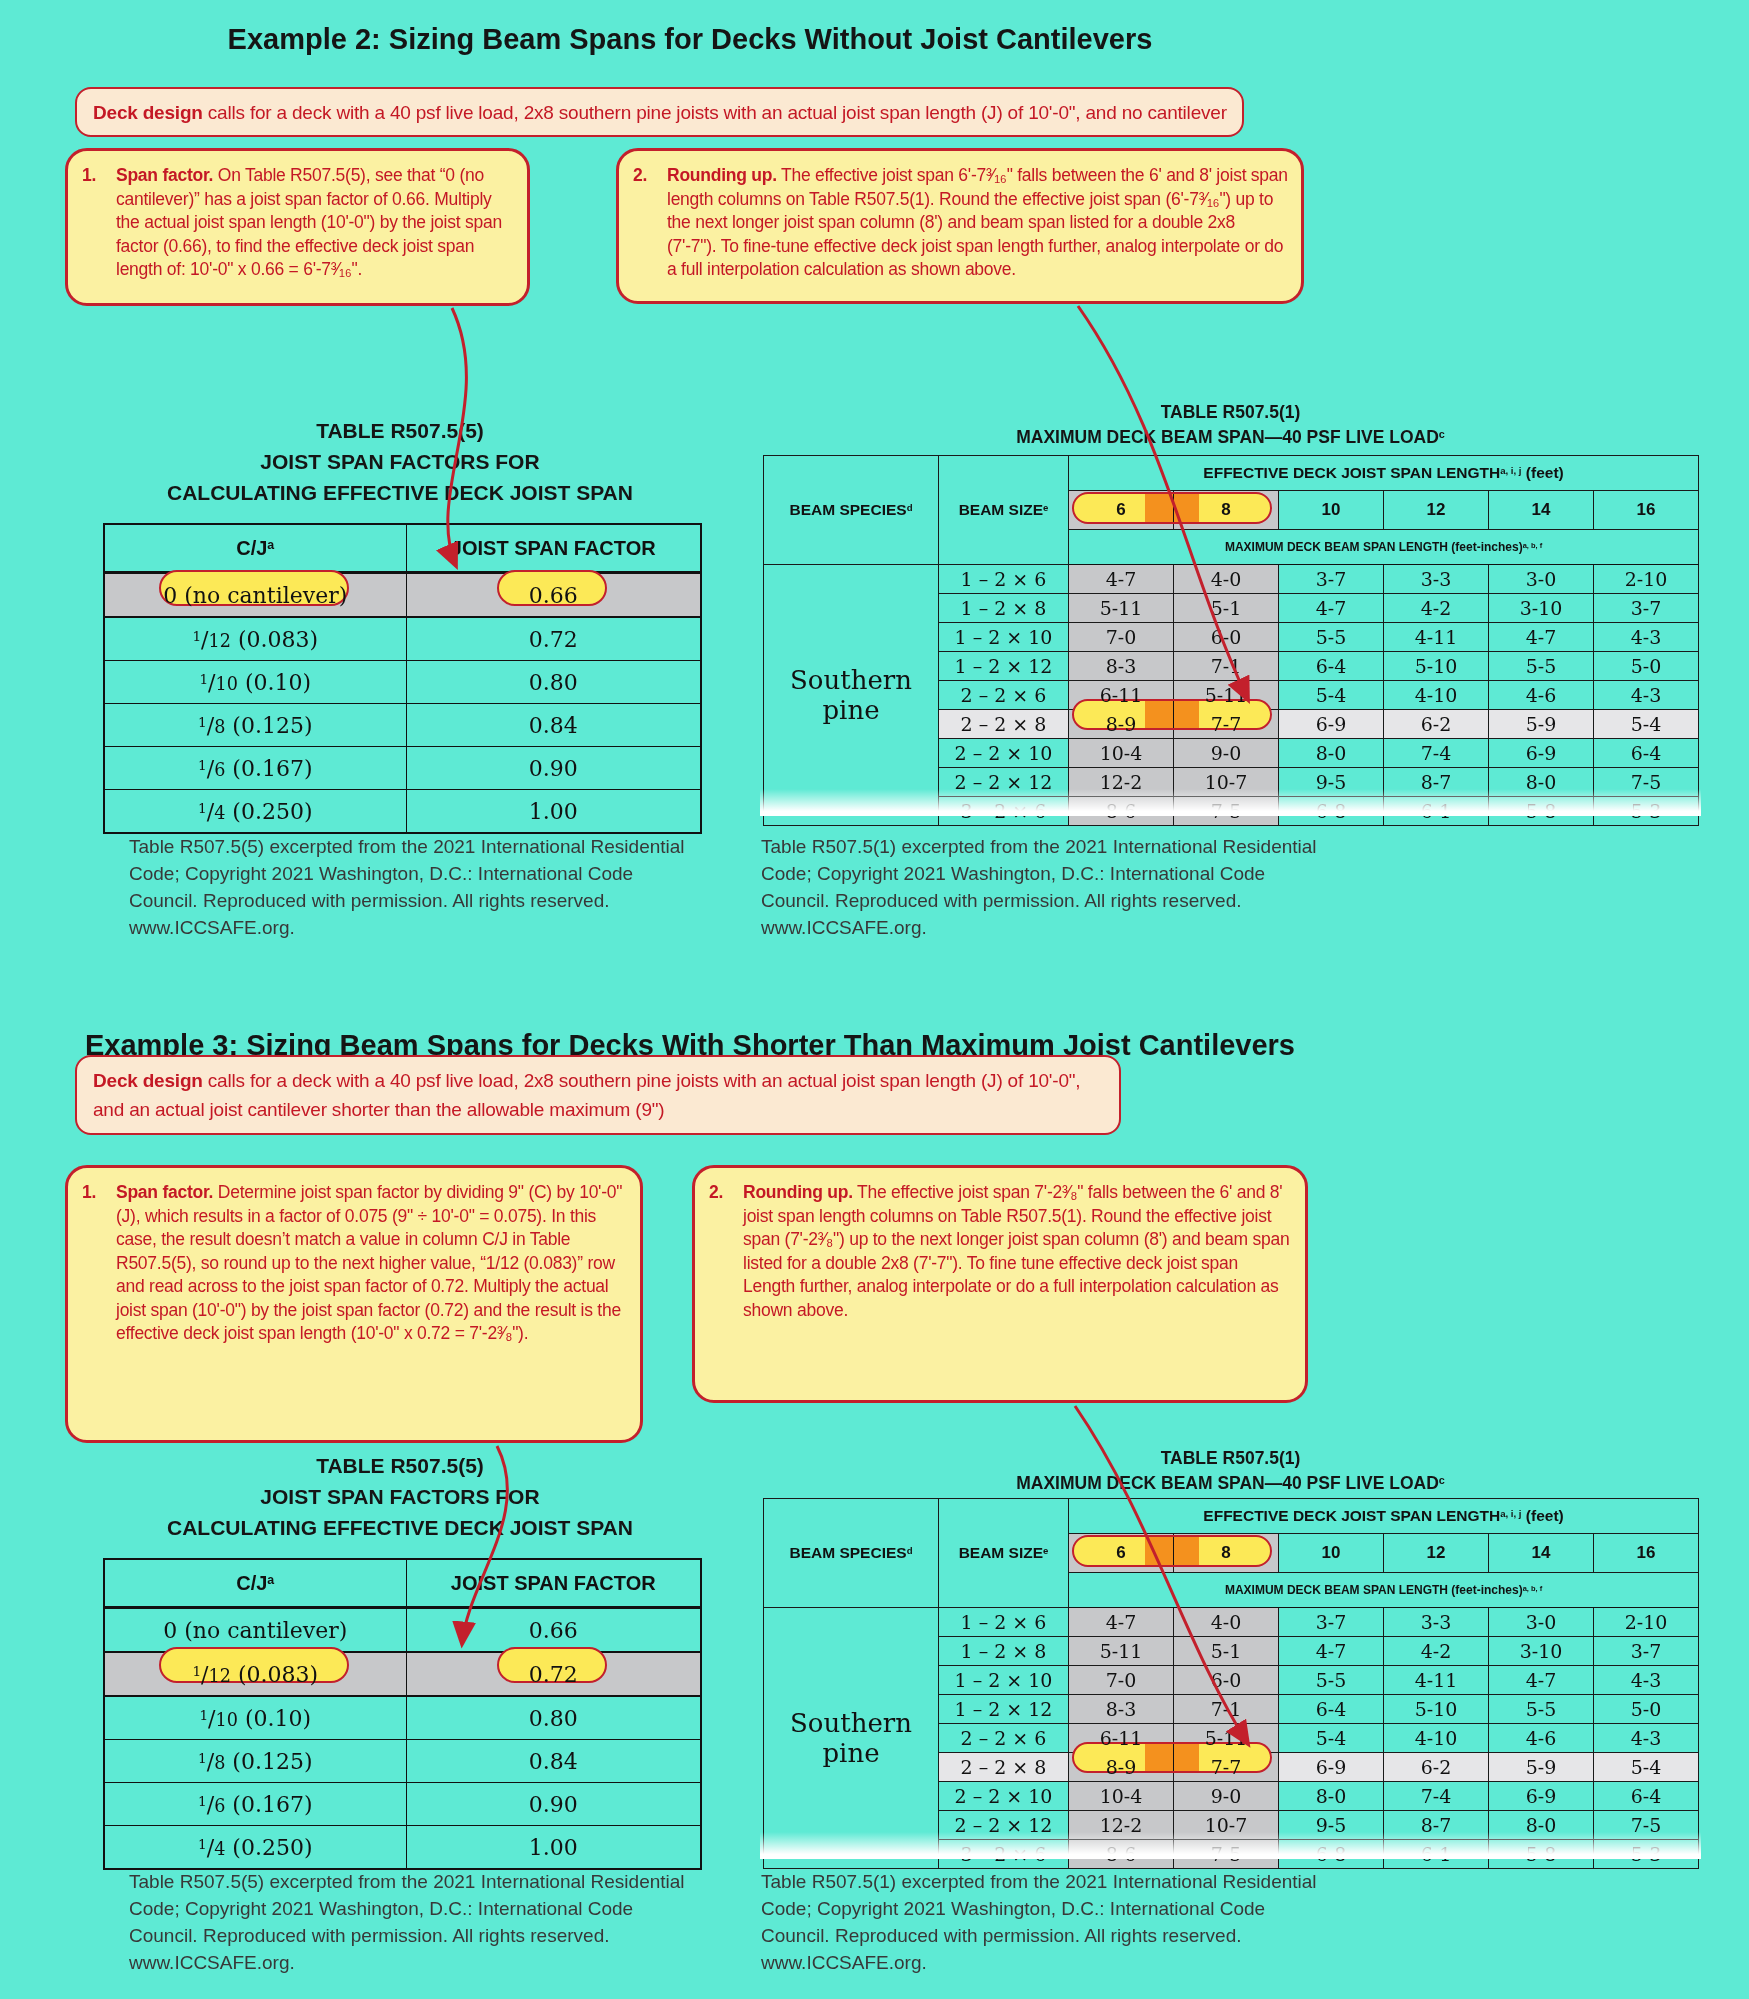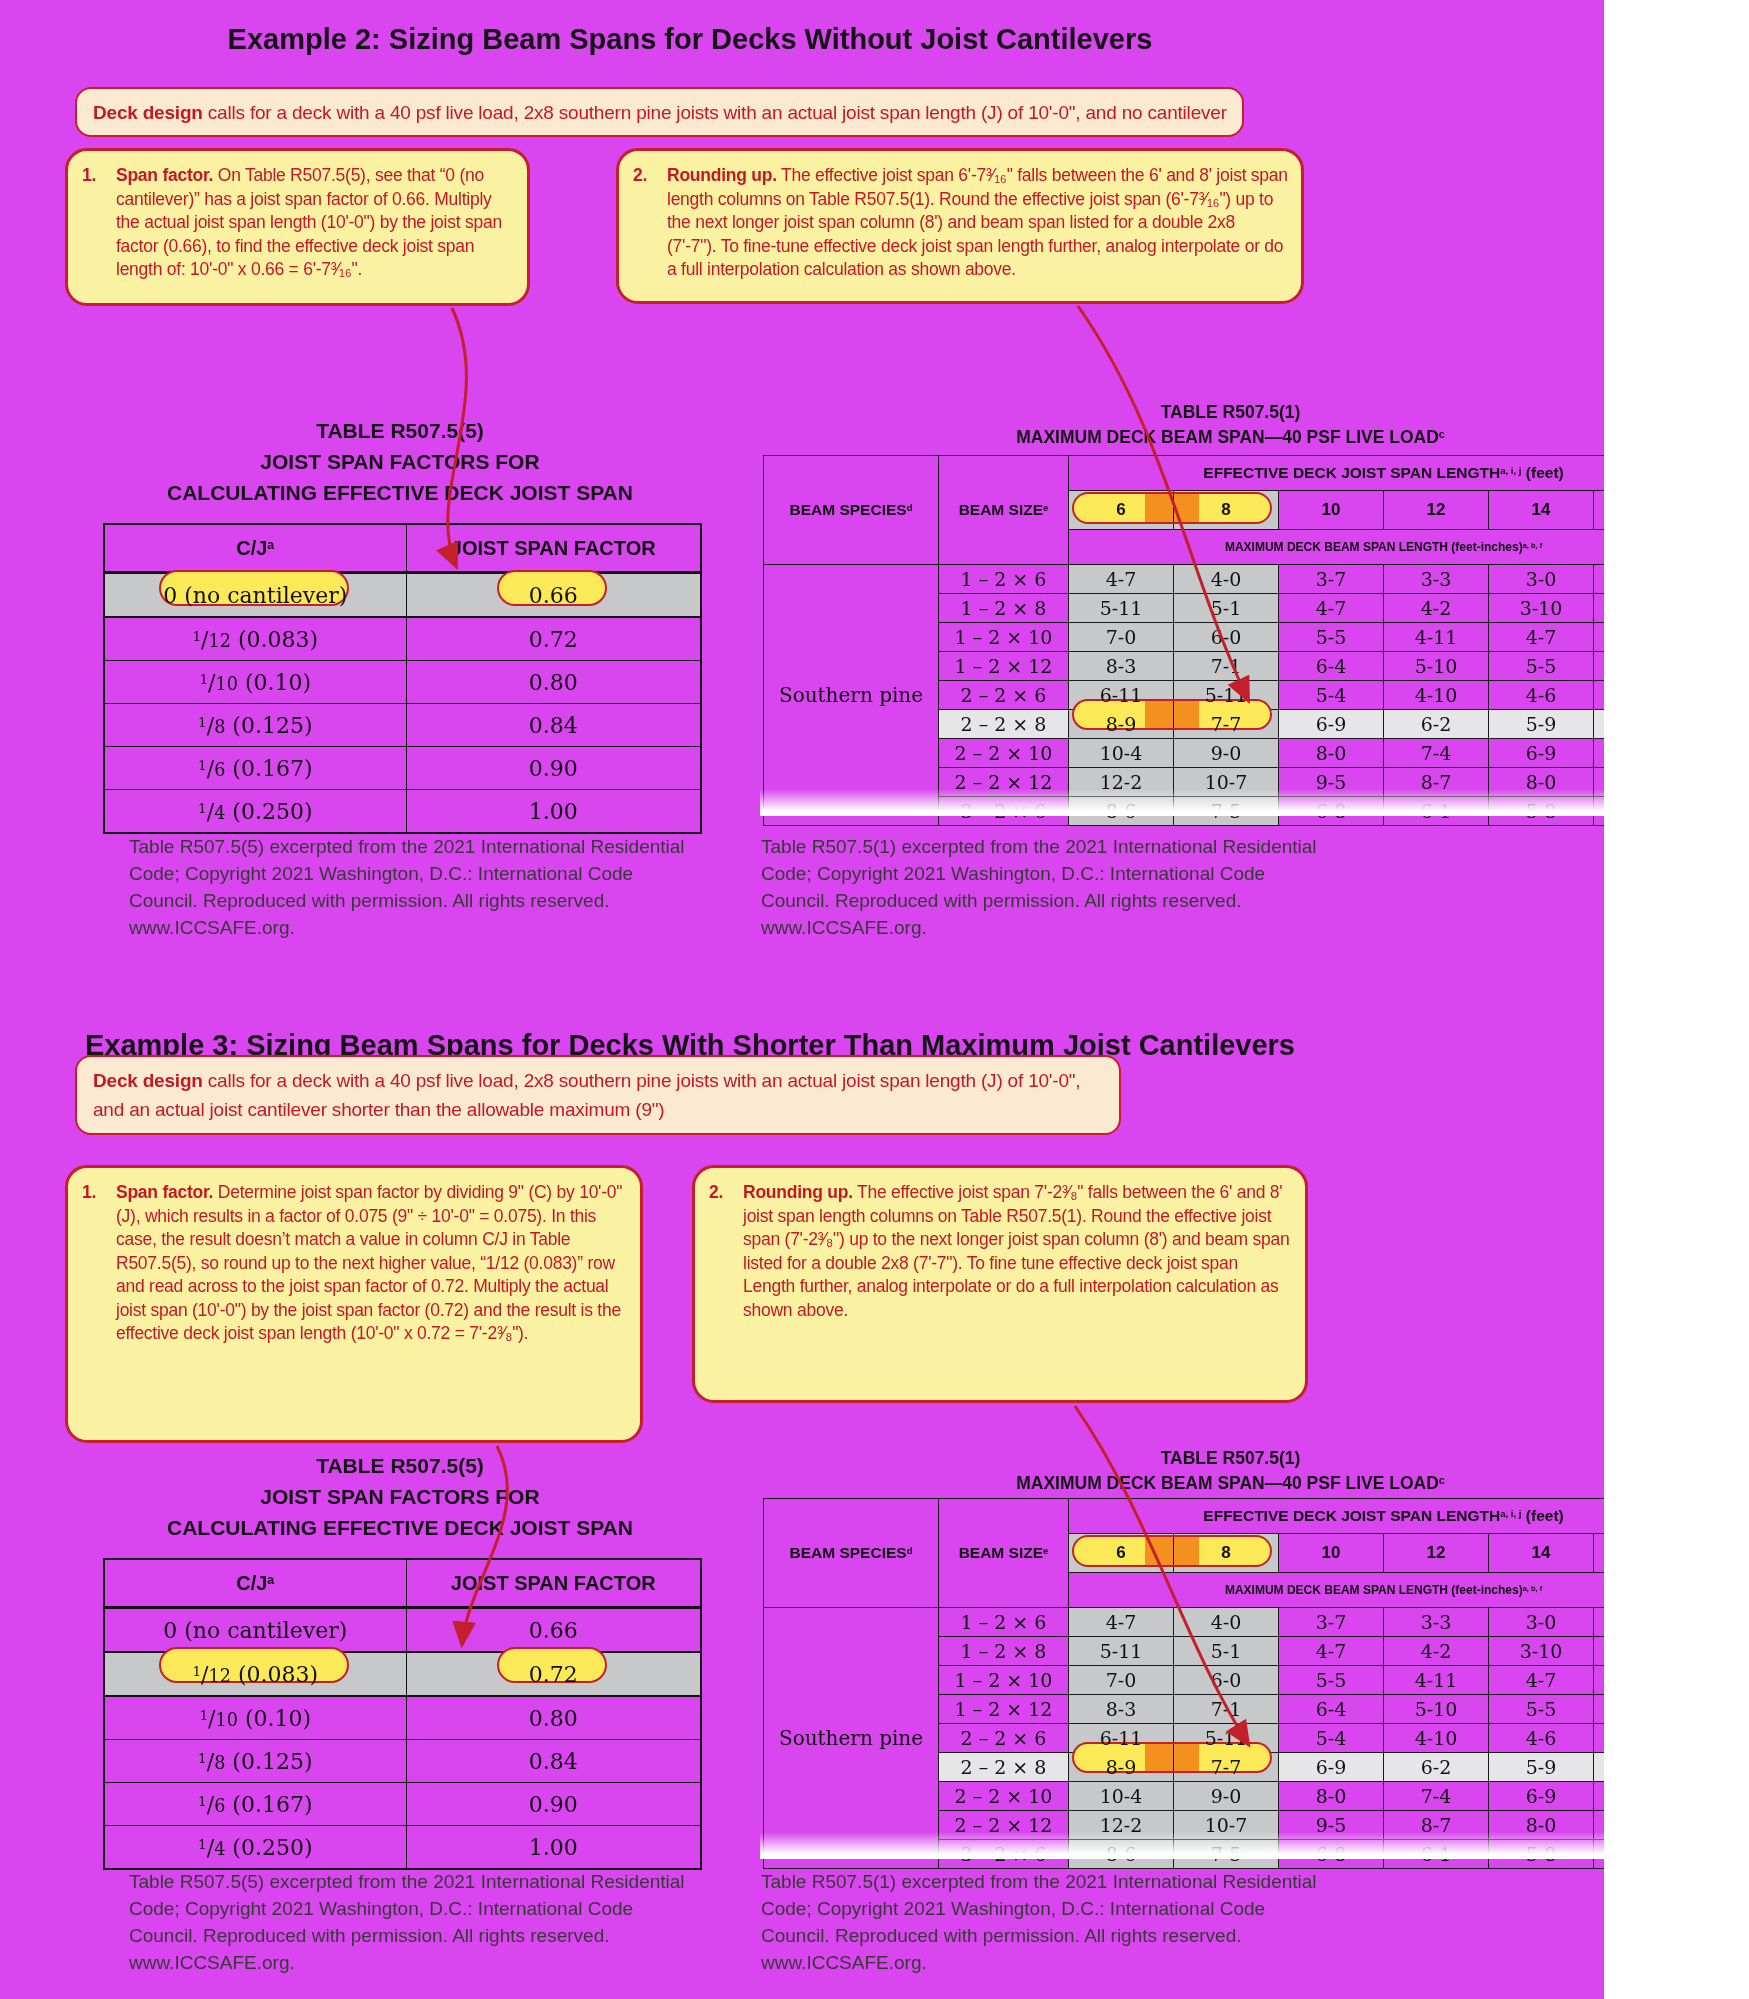--- a/index.html
+++ b/index.html
@@ -1,16 +1,16 @@
 <!DOCTYPE html>
 <html><head>
 <meta charset="utf-8">
 <style>
   html,body{margin:0;padding:0;background:#fff;}
-  #page{position:relative;width:1604px;height:1999px;background:#d946ef;overflow:hidden;
+  #page{position:relative;width:1749px;height:1999px;background:#5eead4;overflow:hidden;
         font-family:"Liberation Sans",sans-serif;color:#111;}
 
   .ex-title{position:absolute;left:0;width:1380px;text-align:center;
             font:700 29px/34px "Liberation Sans",sans-serif;color:#151515;}
 
   .deck{position:absolute;background:#fbe9d2;border:2.5px solid #c3202c;border-radius:16px;
         color:#c41825;font:19px/29px "Liberation Sans","DejaVu Sans",sans-serif;
         padding:8px 16px;display:flex;align-items:center;letter-spacing:-0.2px;margin-left:12px;}
   .deck .lead{font-weight:700;white-space:pre;}
   .deck.oneline{white-space:nowrap;overflow:hidden;}
@@ -37,21 +37,21 @@
 
   
   .btab{border-collapse:collapse;table-layout:fixed;width:935px;
         font-family:"DejaVu Serif","Liberation Serif",serif;}
   .btab th,.btab td{border:1.2px solid #1a1a1a;text-align:center;padding:0;}
   .btab th{font-family:"Liberation Sans",sans-serif;font-weight:700;}
   .btab .spanhdr{height:34px;font-size:15.5px;}
   .btab .numrow th{height:38px;font-size:17px;}
   .btab .maxhdr{height:34px;font-size:12px;border-bottom:1.8px solid #111;}
   .btab td{height:28px;font-size:19px;}
-  .btab td.sp{font-size:20px;}
+  .btab td.sp{font-size:26px;}
   .btab .g{background:#c7c8ca;}
   .btab .lg{background:#e6e6e8;}
 
   .cz{position:relative;z-index:3;}
   sup{font-size:0.62em;vertical-align:0.45em;line-height:0;}
   .den{font-size:0.8em;}
 
   .oval{position:absolute;z-index:2;border:2.5px solid #c3202c;border-radius:999px;
         background:#fce957;box-sizing:border-box;}
   .oval.grad{background:linear-gradient(90deg,#fce957 0 36%,#f4911e 36% 64%,#fce957 64% 100%);}

